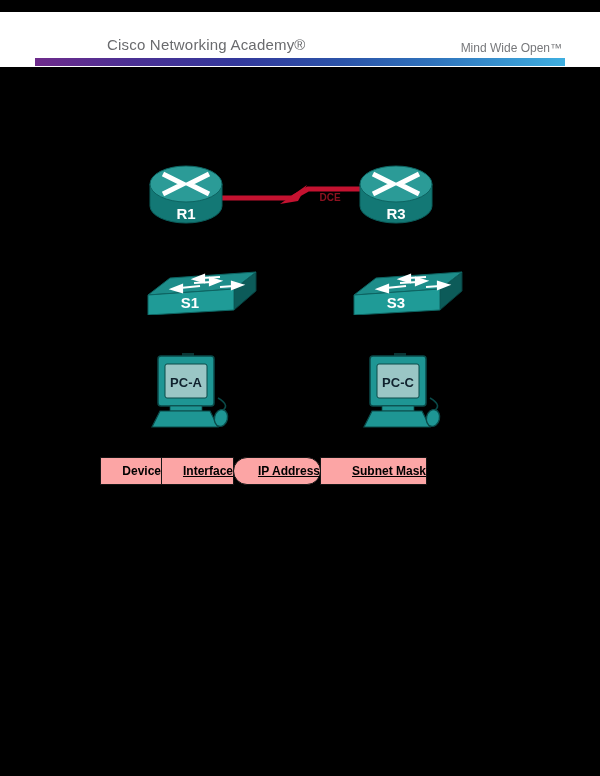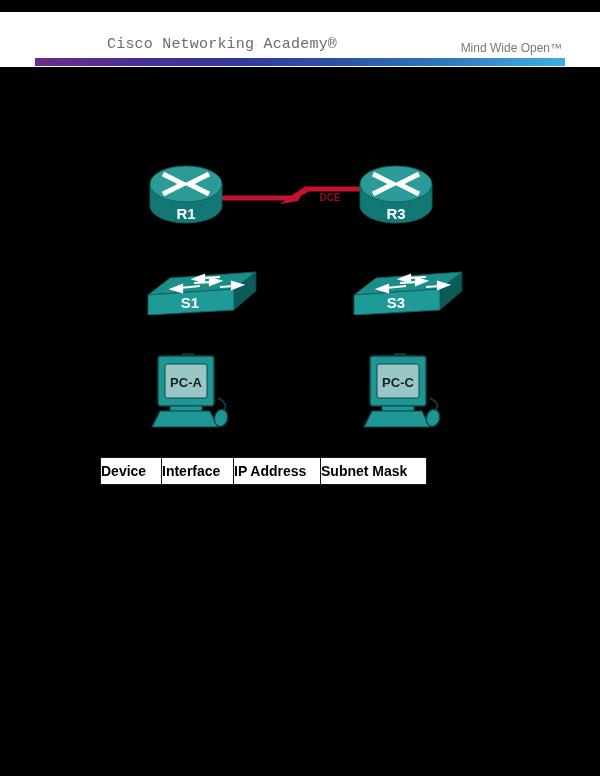--- a/index.html
+++ b/index.html
@@ -5,35 +5,35 @@
   html,body{margin:0;padding:0;background:#000;}
   .page{position:relative;width:600px;height:776px;background:#000;overflow:hidden;
         font-family:"Liberation Sans",sans-serif;}
 
   
   .header{position:absolute;left:0;top:0;width:600px;height:67px;background:#ffffff;}
   .topstrip{position:absolute;left:0;top:0;width:600px;height:12px;background:#000;}
   .logo{position:absolute;left:35px;top:20px;width:70px;}
   .logo-bars{display:block;}
   .brand{font-size:13px;font-weight:bold;letter-spacing:1.2px;color:#049fd9;margin-top:1px;}
-  .academy{position:absolute;left:107px;top:36px;font-size:15px;color:#6a6b6e;letter-spacing:.2px;font-family:Liberation Mono, monospace;}
+  .academy{position:absolute;left:107px;top:36px;font-size:15px;color:#6a6b6e;letter-spacing:.2px;}
   .tagline{position:absolute;right:38px;top:41px;font-size:12px;color:#77787b;}
   .gradientbar{position:absolute;left:35px;top:58px;width:530px;height:8px;
       background:linear-gradient(90deg,#6e2b8b 0%,#4b3093 18%,#33389b 38%,#2b53a8 58%,#2f72bb 75%,#3fafe0 100%);}
 
   
   .topology{position:absolute;left:0;top:67px;width:484px;height:390px;}
   .dev{position:absolute;}
   svg text{font-family:"Liberation Sans",sans-serif;}
 
   
   .addr-table{position:absolute;left:100px;top:457px;width:400px;height:28px;display:flex;}
-  .addr-cell{box-sizing:border-box;height:28px;background:#ffffff;border:1px solid #151515;
-      font-size:14px;font-weight:bold;color:#000;text-align:left;line-height:26px;}
-  .addr-cell + .addr-cell{margin-left:-1px;}
+  .addr-cell{box-sizing:border-box;height:28px;background:#fca5a5;border:1px solid #151515;
+      font-size:12px;font-weight:bold;color:#000;text-align:right;line-height:26px;}
+  .addr-cell + .addr-cell{margin-left:-1px;text-decoration:underline;}
 </style>
 </head>
 <body>
 
 <div class="page">
 
   <div class="header">
     <div class="topstrip"></div>
 
 
@@ -123,17 +123,17 @@
       <rect x="22" y="54" width="32" height="5" fill="#1e9694" stroke="#0a4a49" stroke-width="0.8"></rect>
       <polygon points="12,59 62,59 70,75 4,75" fill="#1e9694" stroke="#0a4a49" stroke-width="1.2"></polygon>
       <ellipse cx="73" cy="66" rx="6.5" ry="8.5" transform="rotate(14 73 66)" fill="#1e9694" stroke="#0a4a49" stroke-width="1.4"></ellipse>
       <text x="38" y="35" text-anchor="middle" font-size="13" font-weight="bold" fill="#10222e">PC-C</text>
     </svg>
   </div>
 
   <div class="addr-table">
     <div class="addr-cell" style="width:62px;">Device</div>
     <div class="addr-cell" style="width:73px;">Interface</div>
-    <div class="addr-cell" style="width:88px;">IP Address</div>
+    <div class="addr-cell" style="width:88px;border-radius:14px;">IP Address</div>
     <div class="addr-cell" style="width:107px;">Subnet Mask</div>
   </div>
 
 </div>
 
 </body></html>

